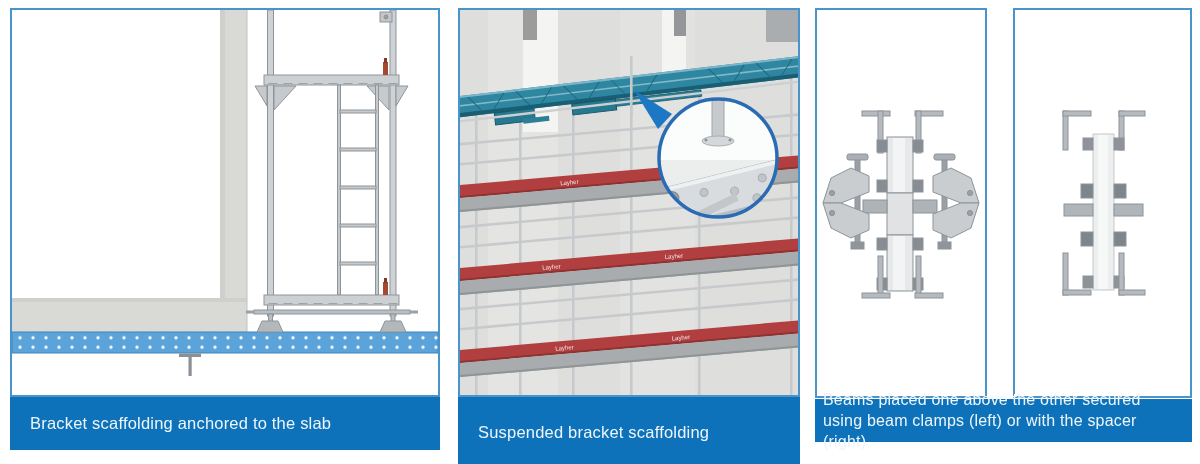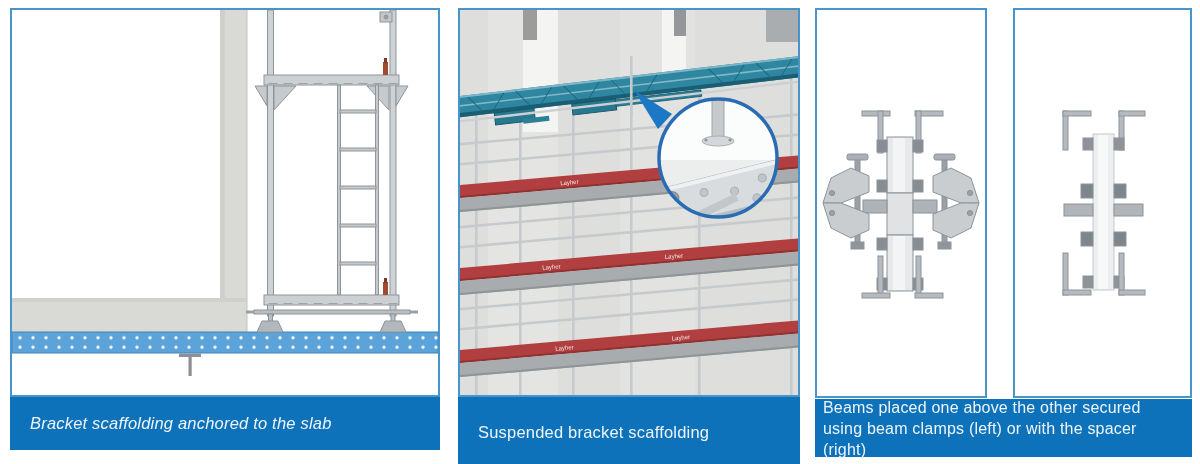--- a/index.html
+++ b/index.html
@@ -82,21 +82,21 @@
       </g>
 
       <g>
         <rect x="371" y="52" width="5" height="13" fill="#a34a30" stroke="#7c३522" stroke-width="0"></rect>
         <rect x="372" y="48" width="3" height="5" fill="#7e3a26"></rect>
         <rect x="371" y="272" width="5" height="13" fill="#a34a30"></rect>
         <rect x="372" y="268" width="3" height="5" fill="#7e3a26"></rect>
       </g>
     </svg>
   </div>
-  <div class="caption" style="left:10px;top:397px;width:430px;height:53px;font-style:italic;">
+  <div class="caption" style="left:10px;top:397px;width:430px;height:53px;">
     <div class="caption-inner">Bracket scaffolding anchored to the slab</div>
   </div>
 
   <div class="panel" style="left:458px;top:8px;width:342px;height:389px;">
     <svg viewBox="0 0 338 385" preserveAspectRatio="none">
       <defs>
         <clipPath id="lens">
             <circle cx="258" cy="148" r="59"></circle>
           </clipPath>
       </defs>
@@ -298,17 +298,17 @@
         <rect x="99" y="194" width="29" height="12" fill="#b0b5ba"></rect>
 
         <rect x="48" y="243" width="5" height="42" fill="#b5babf"></rect>
         <rect x="48" y="280" width="28" height="5" fill="#b5babf"></rect>
         <rect x="104" y="243" width="5" height="42" fill="#b5babf"></rect>
         <rect x="104" y="280" width="26" height="5" fill="#b5babf"></rect>
       </g>
     </svg>
   </div>
 
-  <div class="caption two-line" style="left:815px;top:399px;width:377px;height:58px;">
+  <div class="caption two-line" style="left:815px;top:399px;width:377px;height:43px;">
     <div class="caption-inner">Beams placed one above the other secured using beam clamps (left) or with the spacer (right)</div>
   </div>
 
 </div>
 
 </body></html>

